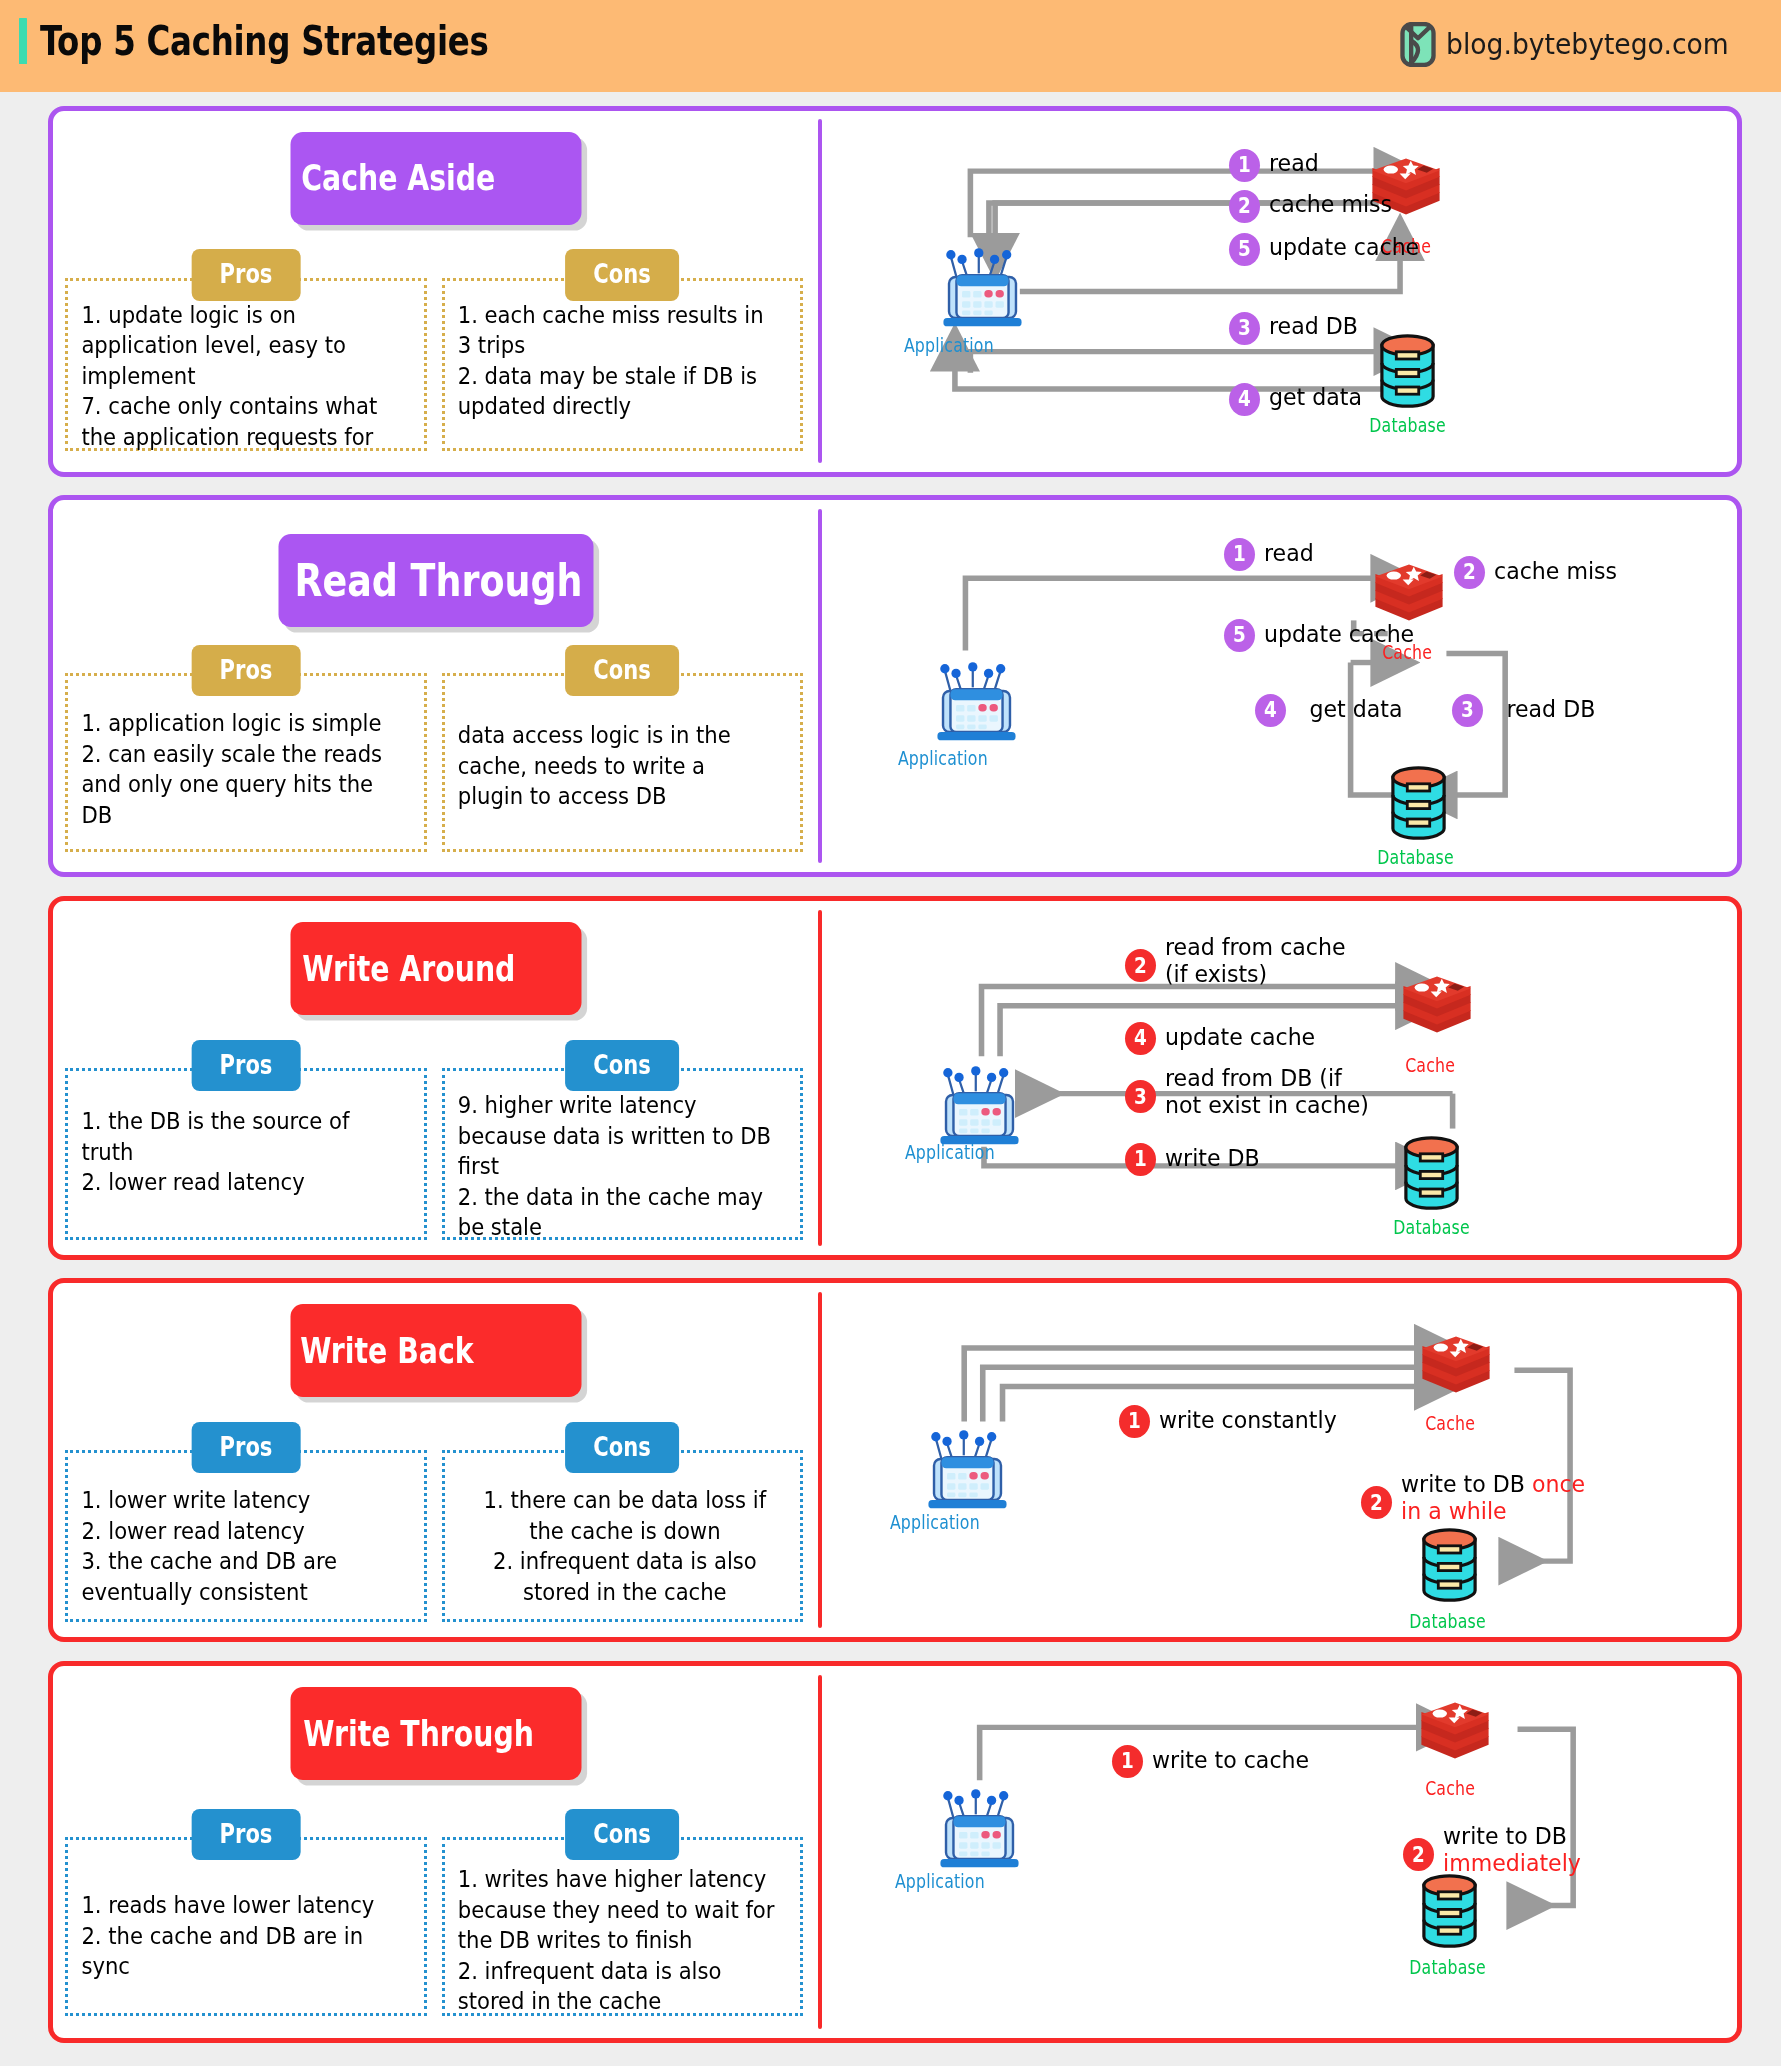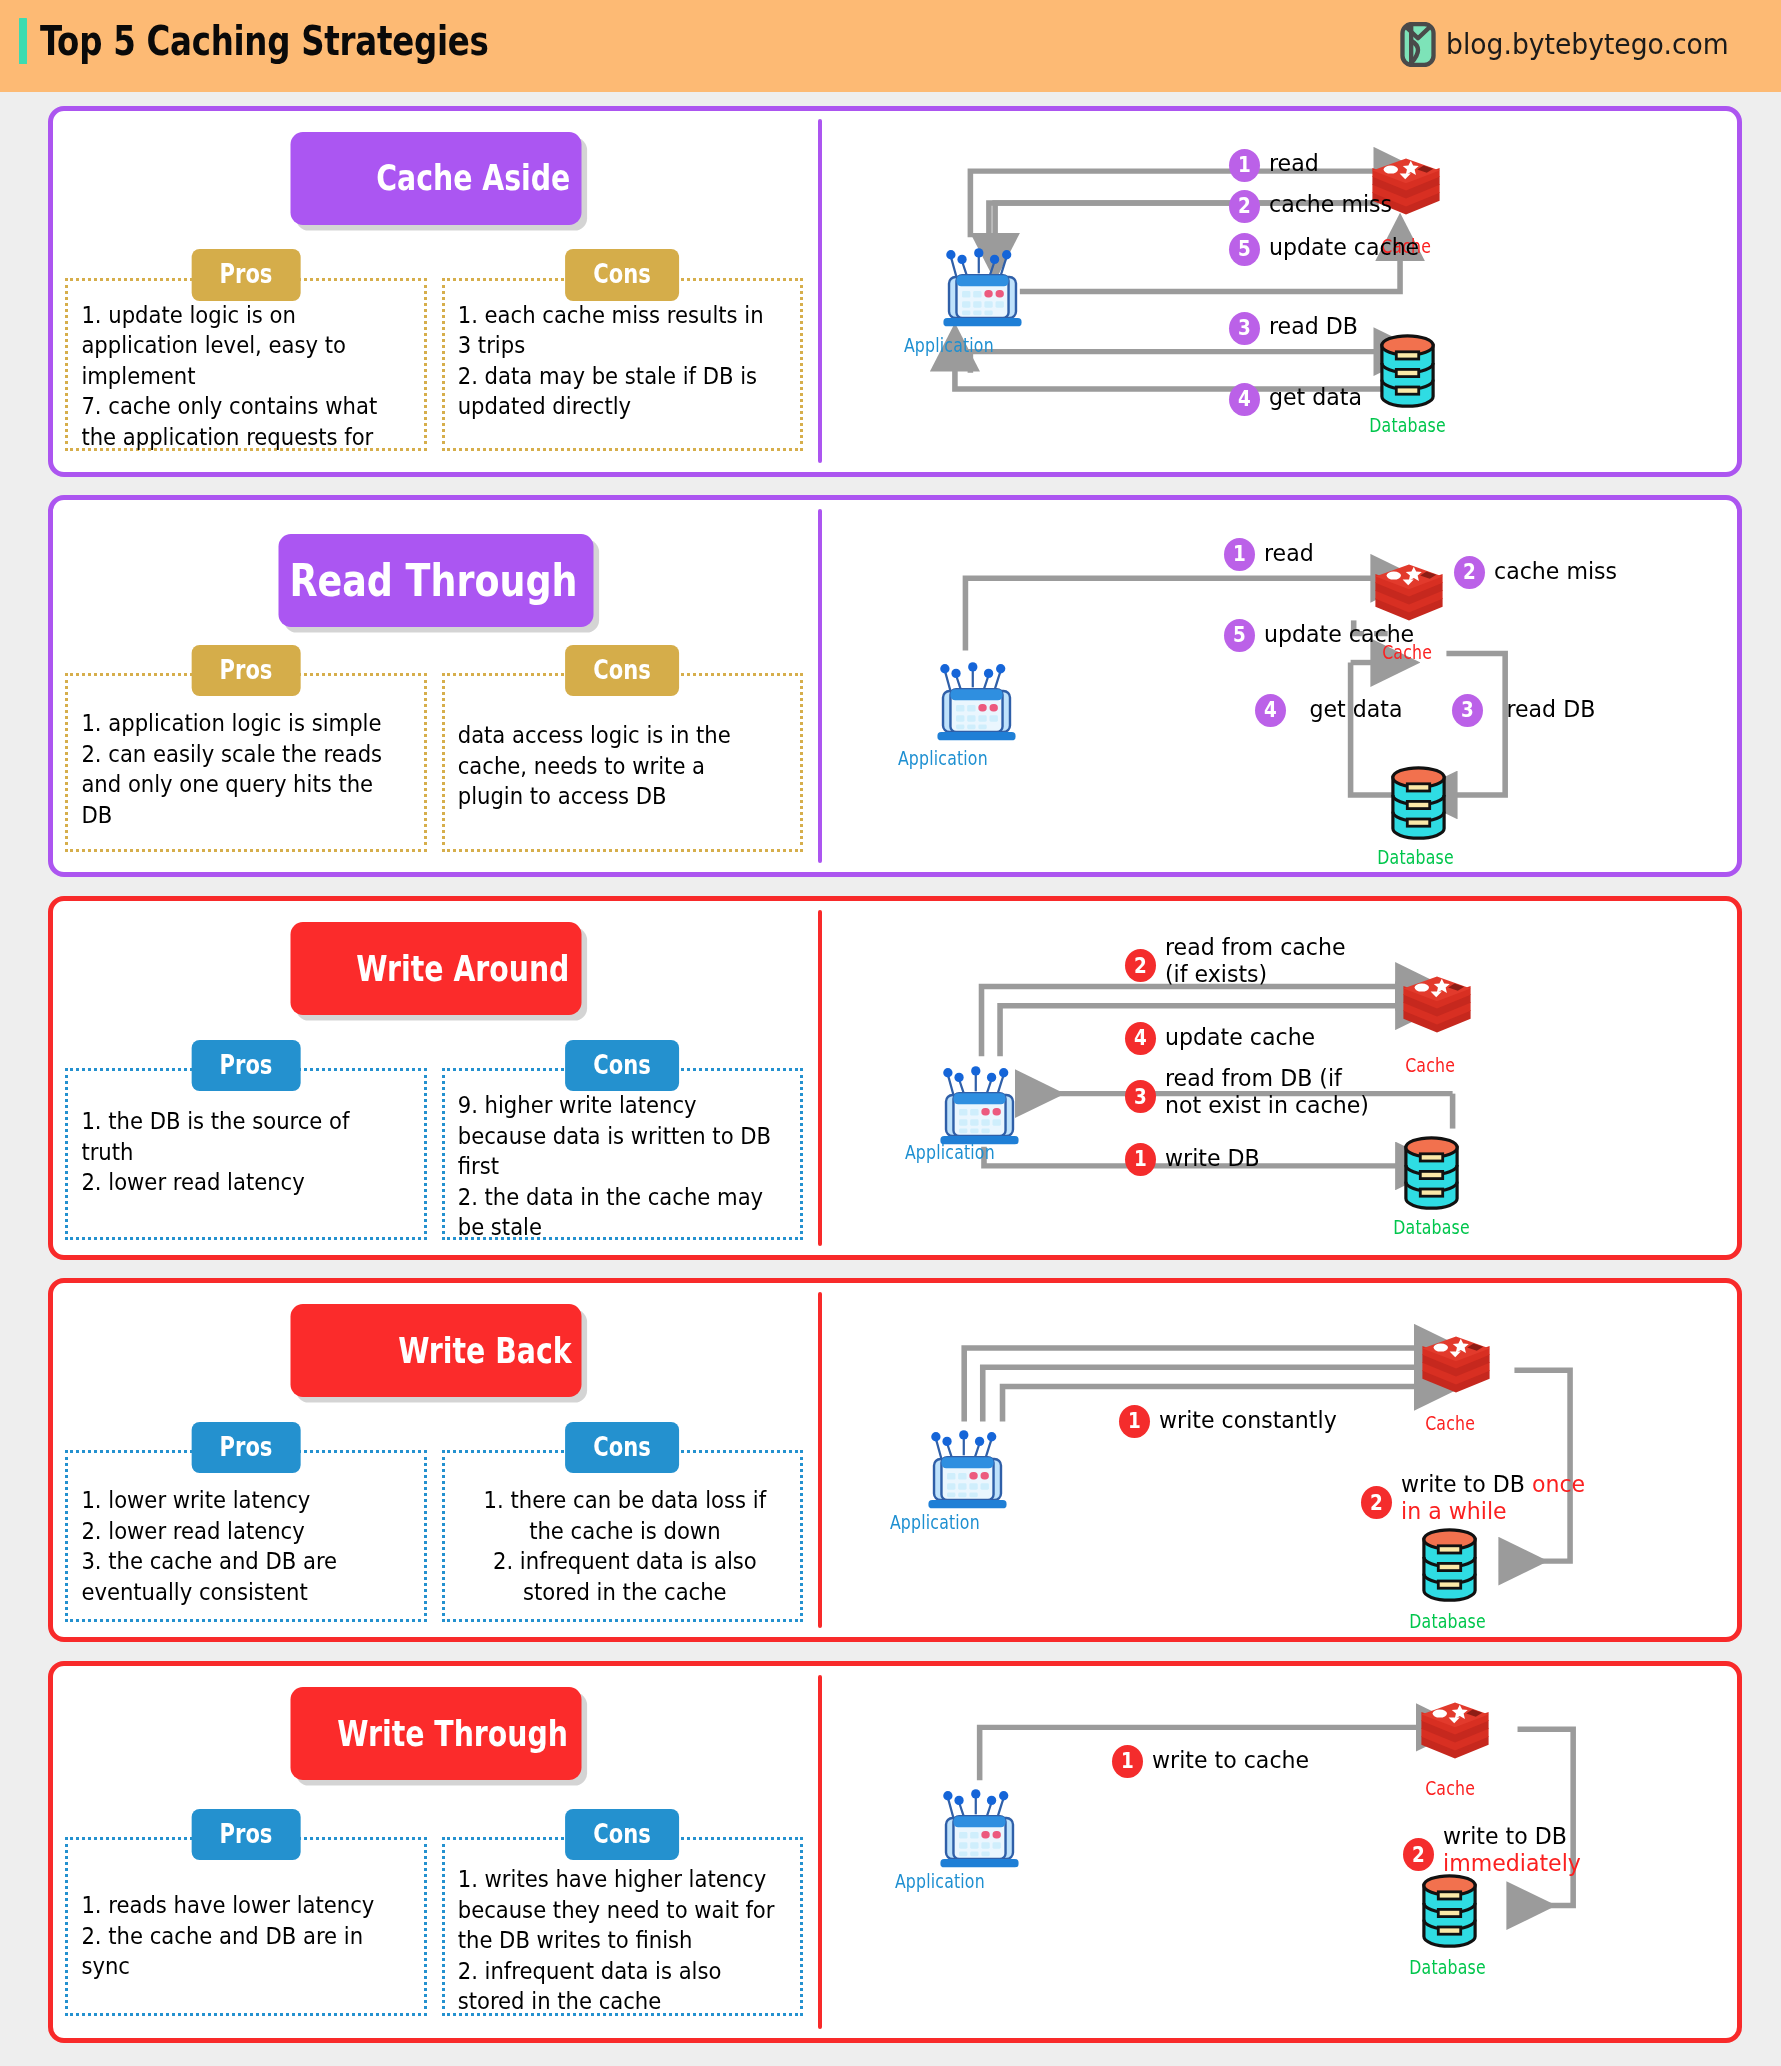--- a/index.html
+++ b/index.html
@@ -37,21 +37,21 @@
   .section.red{border:5.6px solid #f82a2a;}
 
   .divider{position:absolute;top:8.7px;bottom:8.7px;left:765px;width:4.3px;border-radius:2.5px;}
   .divider.purple{background:#ac55f0;}
   .divider.red{background:#f82a2a;}
 
   
   .left-panel{position:absolute;left:0;top:0;width:765px;height:100%;}
   .strategy-badge{
     position:absolute;left:50%;transform:translateX(-50%);
-    border-radius:12.4px;color:#fff;display:flex;align-items:center;justify-content:flex-end;
+    border-radius:12.4px;color:#fff;display:flex;align-items:center;justify-content:flex-start;
     box-shadow:5.6px 5.6px 0 rgba(0,0,0,0.17);
     font-family:"Liberation Sans Narrow","DejaVu Sans Condensed","Liberation Sans",sans-serif;
     font-weight:bold;white-space:nowrap;
   }
   .strategy-badge.purple{background:#ab56f2;}
   .strategy-badge.red{background:#fb2b2b;}
   .strategy-badge span{transform:scaleX(0.9);display:inline-block;}
 
   .pc-row{position:absolute;left:0;right:0;display:flex;}
   .pc-col{position:relative;flex:1 1 0;min-width:0;}

